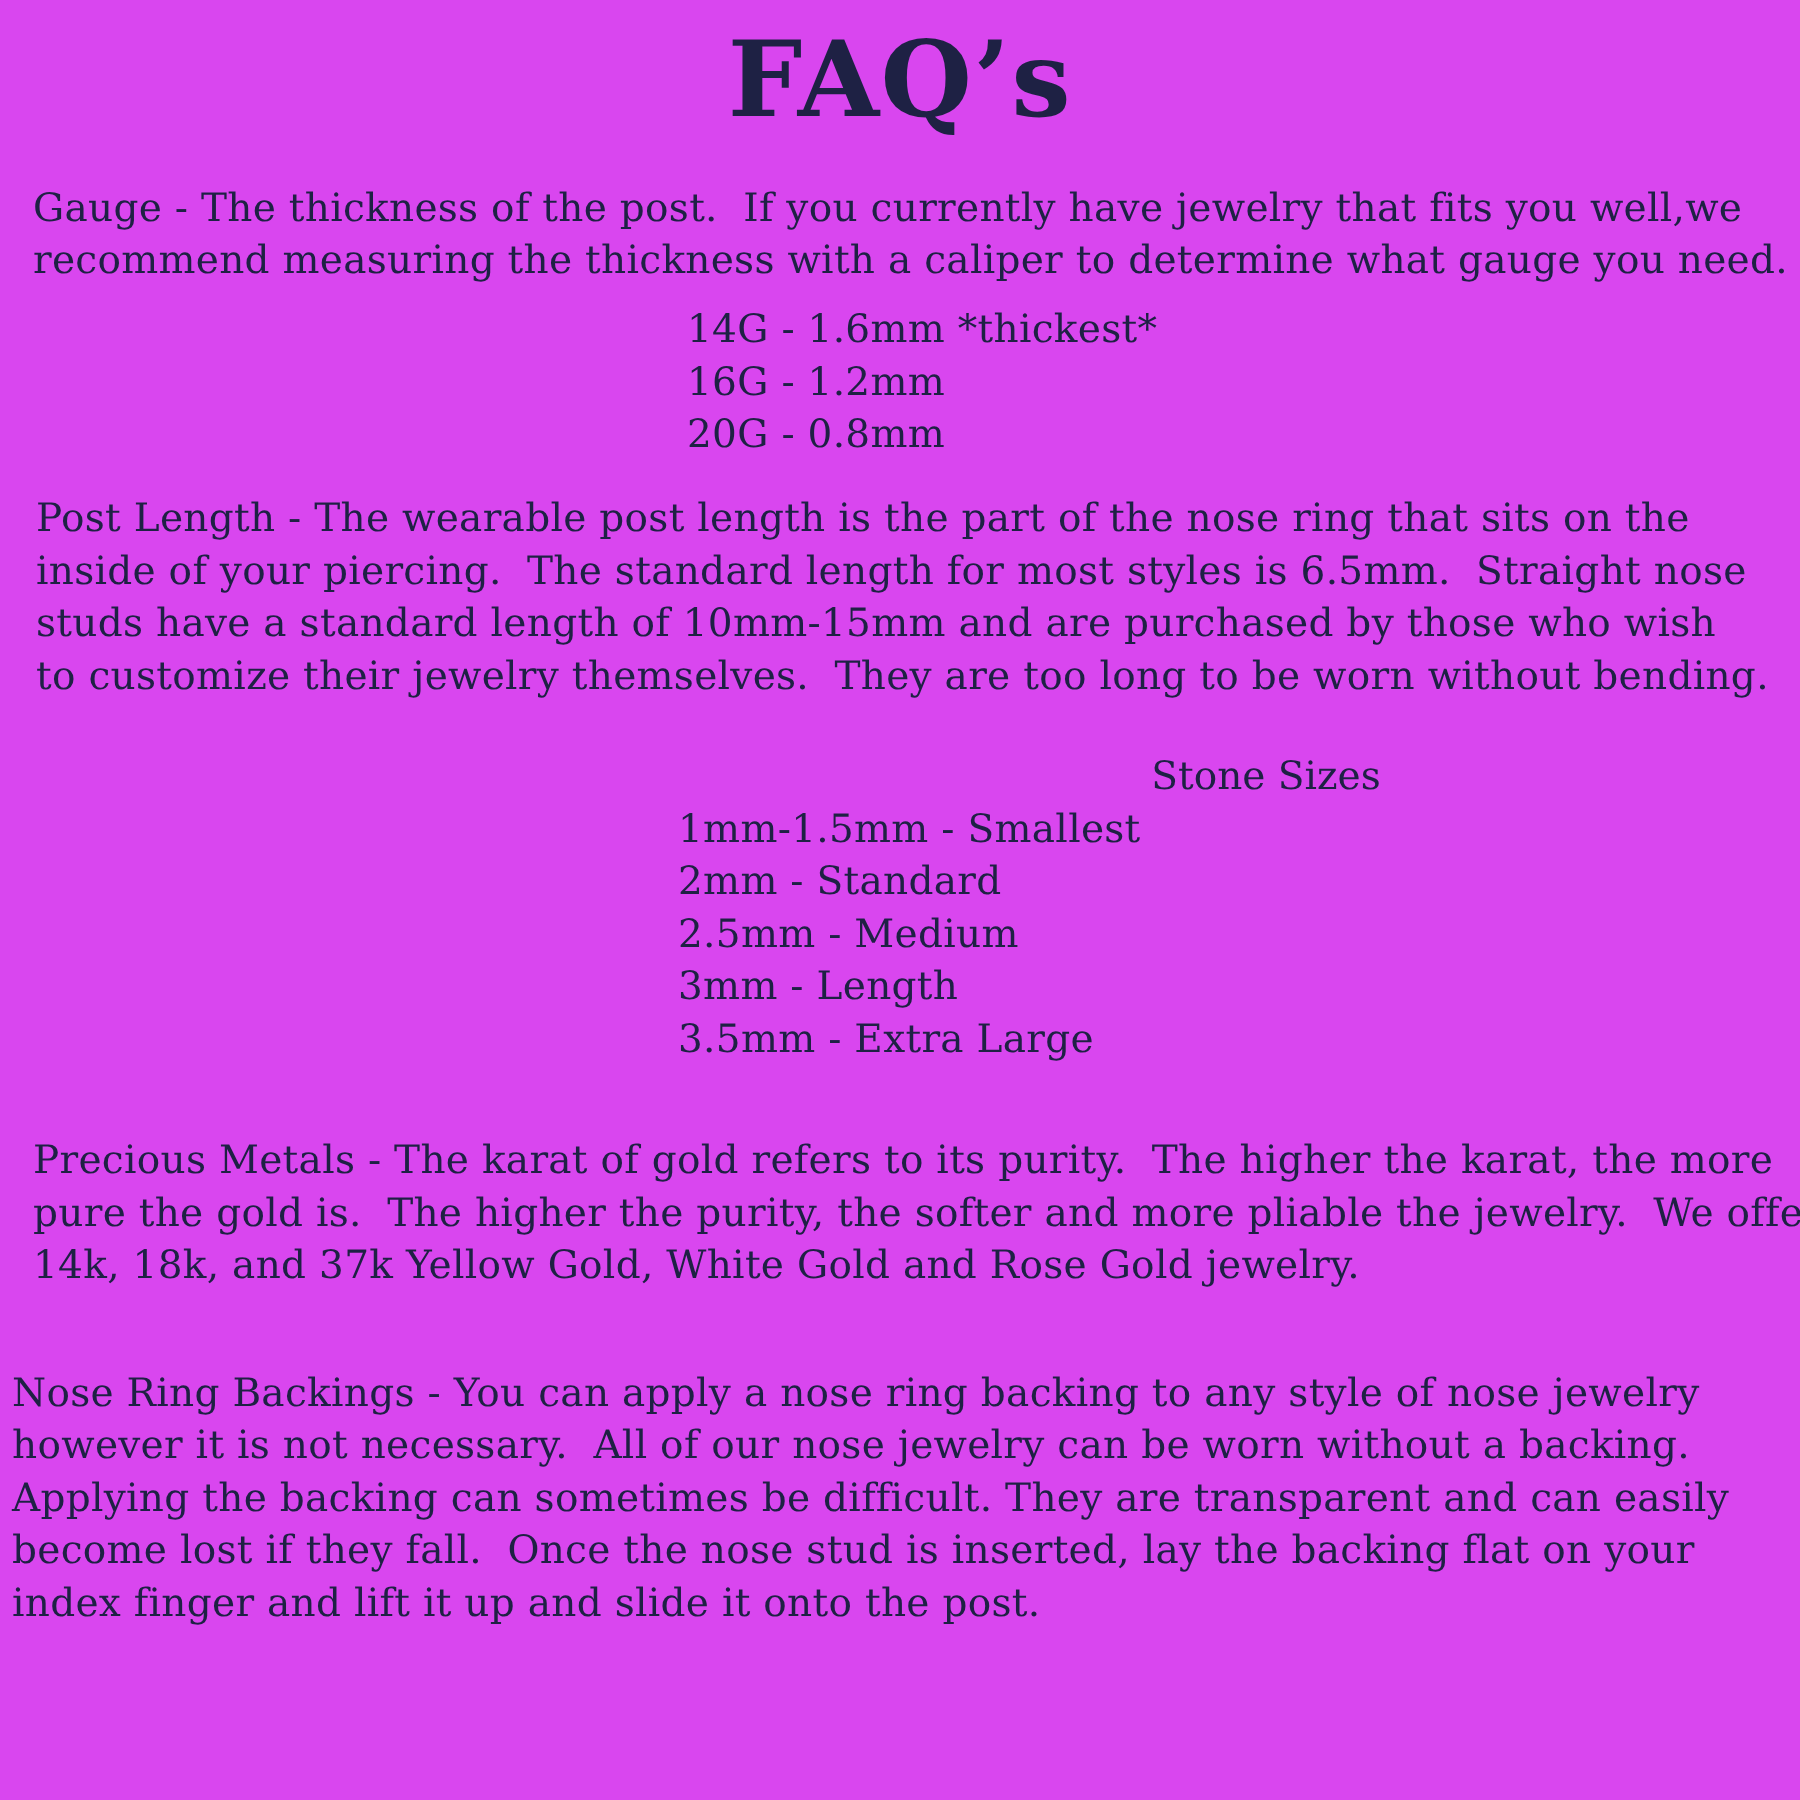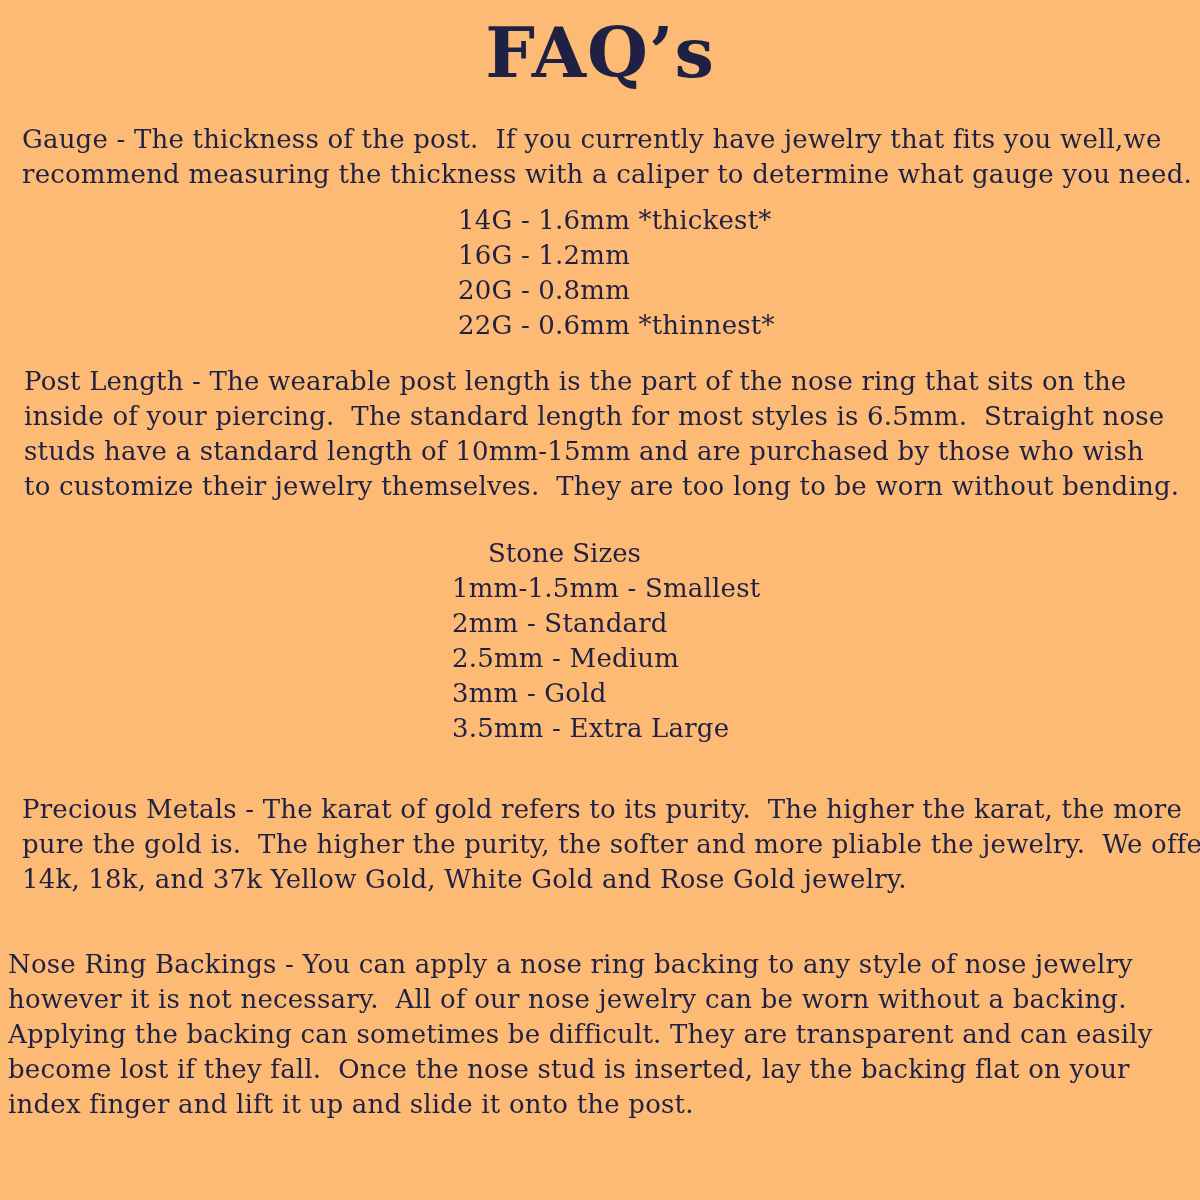--- a/index.html
+++ b/index.html
@@ -4,21 +4,21 @@
 <style>
   html, body {
     margin: 0;
     padding: 0;
     background: #fdfdfd;
   }
   .page {
     position: relative;
     width: 1200px;
     height: 1200px;
-    background: #fdba74;
+    background: #d946ef;
     color: #1e2144;
     font-family: "DejaVu Serif", "Liberation Serif", serif;
     overflow: hidden;
     box-sizing: border-box;
     padding-top: 10px;
   }
   .page-title {
     margin: 0;
     text-align: center;
     font-size: 70px;
@@ -29,21 +29,21 @@
   .body-text {
     margin: 0;
     font-size: 26px;
     line-height: 35px;
     white-space: pre;          
     letter-spacing: 0.2px;
   }
   .para-gauge            { margin: 26px 0 0 22px; }
   .gauge-list            { margin: 11px 0 0 458px; }
   .para-post-length      { margin: 21px 0 0 24px; }
-  .stone-heading         { margin: 32px 0 0 488px; font-size: 26px; line-height: 35px; font-weight: 400; }
+  .stone-heading         { margin: 32px 0 0 488px; font-size: 26px; line-height: 35px; font-weight: 400; text-align: center; }
   .stone-list            { margin: 0 0 0 452px; }
   .para-precious-metals  { margin: 46px 0 0 22px; }
   .para-backings         { margin: 50px 0 0 8px; }
   .list-item {
     font-size: 26px;
     line-height: 35px;
     white-space: pre;
     letter-spacing: 0.2px;
   }
 </style>
@@ -54,35 +54,34 @@
 
   <h1 class="page-title">FAQ’s</h1>
 
   <p class="body-text para-gauge">Gauge - The thickness of the post.  If you currently have jewelry that fits you well,we
 recommend measuring the thickness with a caliper to determine what gauge you need.</p>
 
   <div class="gauge-list">
     <div class="list-item">14G - 1.6mm *thickest*</div>
     <div class="list-item">16G - 1.2mm</div>
     <div class="list-item">20G - 0.8mm</div>
-    <div class="list-item">22G - 0.6mm *thinnest*</div>
   </div>
 
   <p class="body-text para-post-length">Post Length - The wearable post length is the part of the nose ring that sits on the
 inside of your piercing.  The standard length for most styles is 6.5mm.  Straight nose
 studs have a standard length of 10mm-15mm and are purchased by those who wish
 to customize their jewelry themselves.  They are too long to be worn without bending.</p>
 
   <h2 class="stone-heading">Stone Sizes</h2>
 
   <div class="stone-list">
     <div class="list-item">1mm-1.5mm - Smallest</div>
     <div class="list-item">2mm - Standard</div>
     <div class="list-item">2.5mm - Medium</div>
-    <div class="list-item">3mm - Gold</div>
+    <div class="list-item">3mm - Length</div>
     <div class="list-item">3.5mm - Extra Large</div>
   </div>
 
   <p class="body-text para-precious-metals">Precious Metals - The karat of gold refers to its purity.  The higher the karat, the more
 pure the gold is.  The higher the purity, the softer and more pliable the jewelry.  We offer
 14k, 18k, and 37k Yellow Gold, White Gold and Rose Gold jewelry.</p>
 
   <p class="body-text para-backings">Nose Ring Backings - You can apply a nose ring backing to any style of nose jewelry
 however it is not necessary.  All of our nose jewelry can be worn without a backing.
 Applying the backing can sometimes be difficult. They are transparent and can easily

